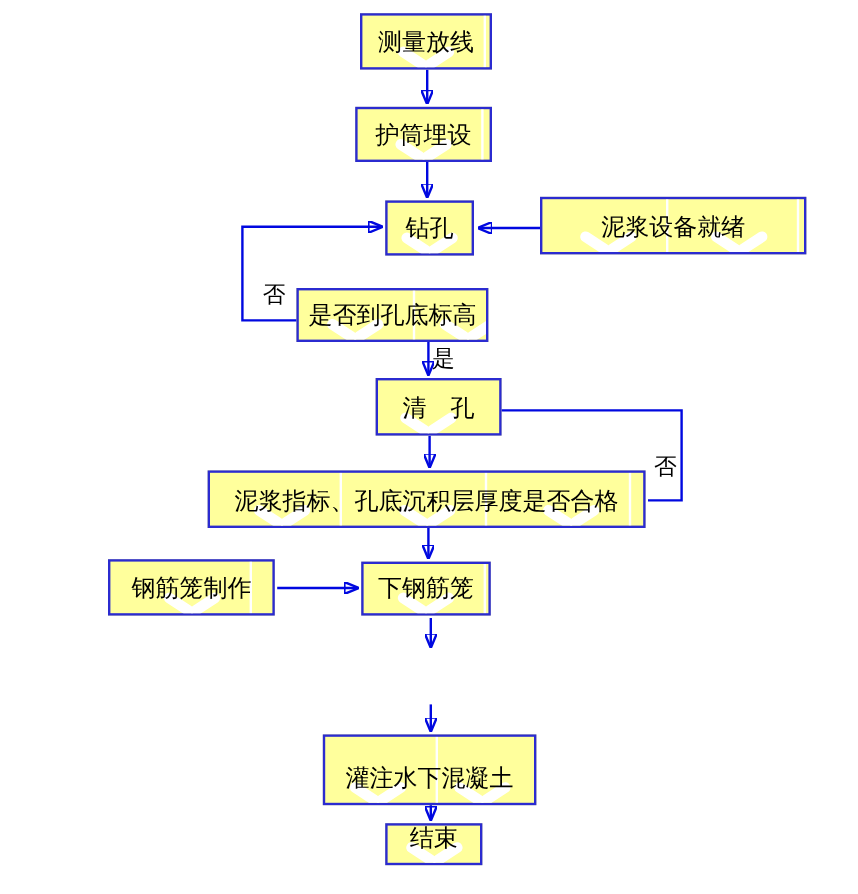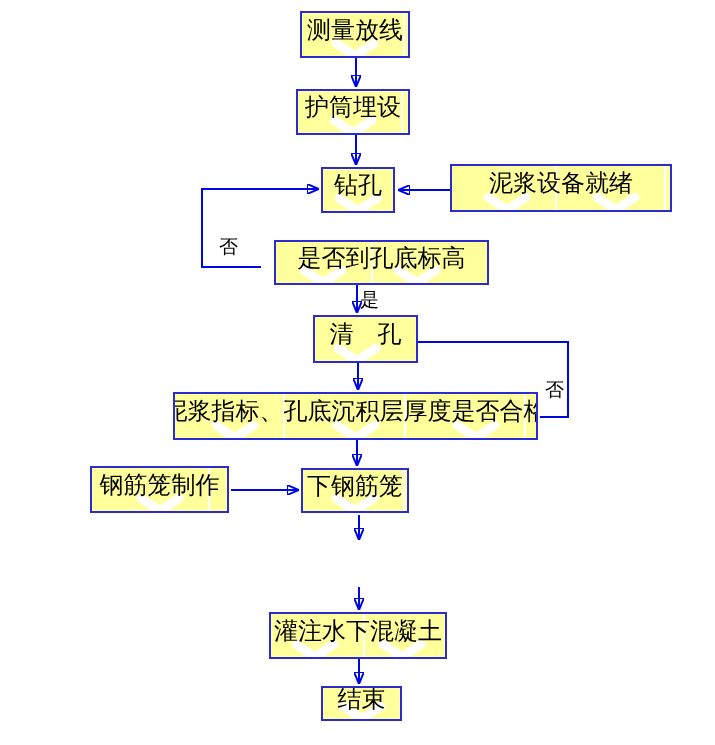--- a/index.html
+++ b/index.html
@@ -8,22 +8,22 @@
     position:relative;width:715px;height:745px;background:#ffffff;overflow:hidden;
     font-family:"Liberation Serif","DejaVu Serif",serif;
     --fill:#ffff9c; --border:#2b2bd0; --arrow:#0008e0; --ink:#000000;
   }
   .edges{position:absolute;left:0;top:0;width:715px;height:745px;}
   .edges path{stroke:var(--arrow);stroke-width:2;fill:none;stroke-linejoin:miter;}
   .ah{fill:var(--arrow);stroke:none;}
   .node{
     position:absolute;box-sizing:border-box;
     background:var(--fill);border:2px solid var(--border);
-    display:flex;align-items:center;justify-content:center;
-    overflow:hidden;color:var(--ink);font-size:24px;line-height:1;
+    display:flex;align-items:flex-end;justify-content:center;
+    overflow:hidden;color:var(--ink);font-size:20px;line-height:1;
     padding-bottom:10px;white-space:nowrap;
   }
   .lbl{position:relative;z-index:2;}
   .chev{position:absolute;bottom:-3px;width:46px;height:20px;transform:translateX(-50%);z-index:1;}
   .chev::before,.chev::after{
     content:"";position:absolute;width:28px;height:9px;background:#fff;border-radius:4.5px;top:5px;
   }
   .chev::before{left:-2px;transform:rotate(33deg);}
   .chev::after{right:-2px;transform:rotate(-33deg);}
   .vline{position:absolute;top:0;bottom:0;width:2px;background:#fff;z-index:1;}
@@ -70,21 +70,21 @@
   <span class="chev" style="left: 55px;"></span>
       <span class="vline" style="left: 103px;"></span>
     </div>
   <div class="node" style="left:450px;top:164px;width:222px;height:48px">
     <span class="lbl">泥浆设备就绪</span>
   <span class="chev" style="left: 54.5px;"></span>
       <span class="vline" style="left: 102.5px;"></span>
       <span class="chev" style="left: 163.5px;"></span>
       <span class="vline" style="left: 211.5px;"></span>
     </div>
-  <div class="node" style="left:274px;top:240px;width:215px;height:45px">
+  <div class="node" style="left:247px;top:240px;width:160px;height:45px">
     <span class="lbl">是否到孔底标高</span>
   <span class="chev" style="left: 47px;"></span>
       <span class="vline" style="left: 95px;"></span>
       <span class="chev" style="left: 141px;"></span>
     </div>
   <div class="node" style="left:313px;top:315px;width:105px;height:48px">
     <span class="lbl">清　孔</span>
   <span class="chev" style="left: 41.5px;"></span>
     </div>
   <div class="node" style="left:173px;top:392px;width:365px;height:48px">
@@ -99,21 +99,21 @@
   <div class="node" style="left:301px;top:468px;width:108px;height:45px">
     <span class="lbl">下钢筋笼</span>
   <span class="chev" style="left: 52px;"></span>
       <span class="vline" style="left: 100px;"></span>
     </div>
   <div class="node" style="left:90px;top:466px;width:139px;height:47px">
     <span class="lbl">钢筋笼制作</span>
   <span class="chev" style="left: 67.5px;"></span>
       <span class="vline" style="left: 115.5px;"></span>
     </div>
-  <div class="node" style="left:269px;top:612px;width:178px;height:47px">
+  <div class="node" style="left:269px;top:612px;width:178px;height:59px">
     <span class="lbl">灌注水下混凝土</span>
   <span class="chev" style="left: 43.5px;"></span>
       <span class="vline" style="left: 91.5px;"></span>
       <span class="chev" style="left: 130.5px;"></span>
     </div>
   <div class="node" style="left:321px;top:686px;width:81px;height:35px">
     <span class="lbl">结束</span>
   <span class="chev" style="left: 38.5px;"></span>
     </div>
 

